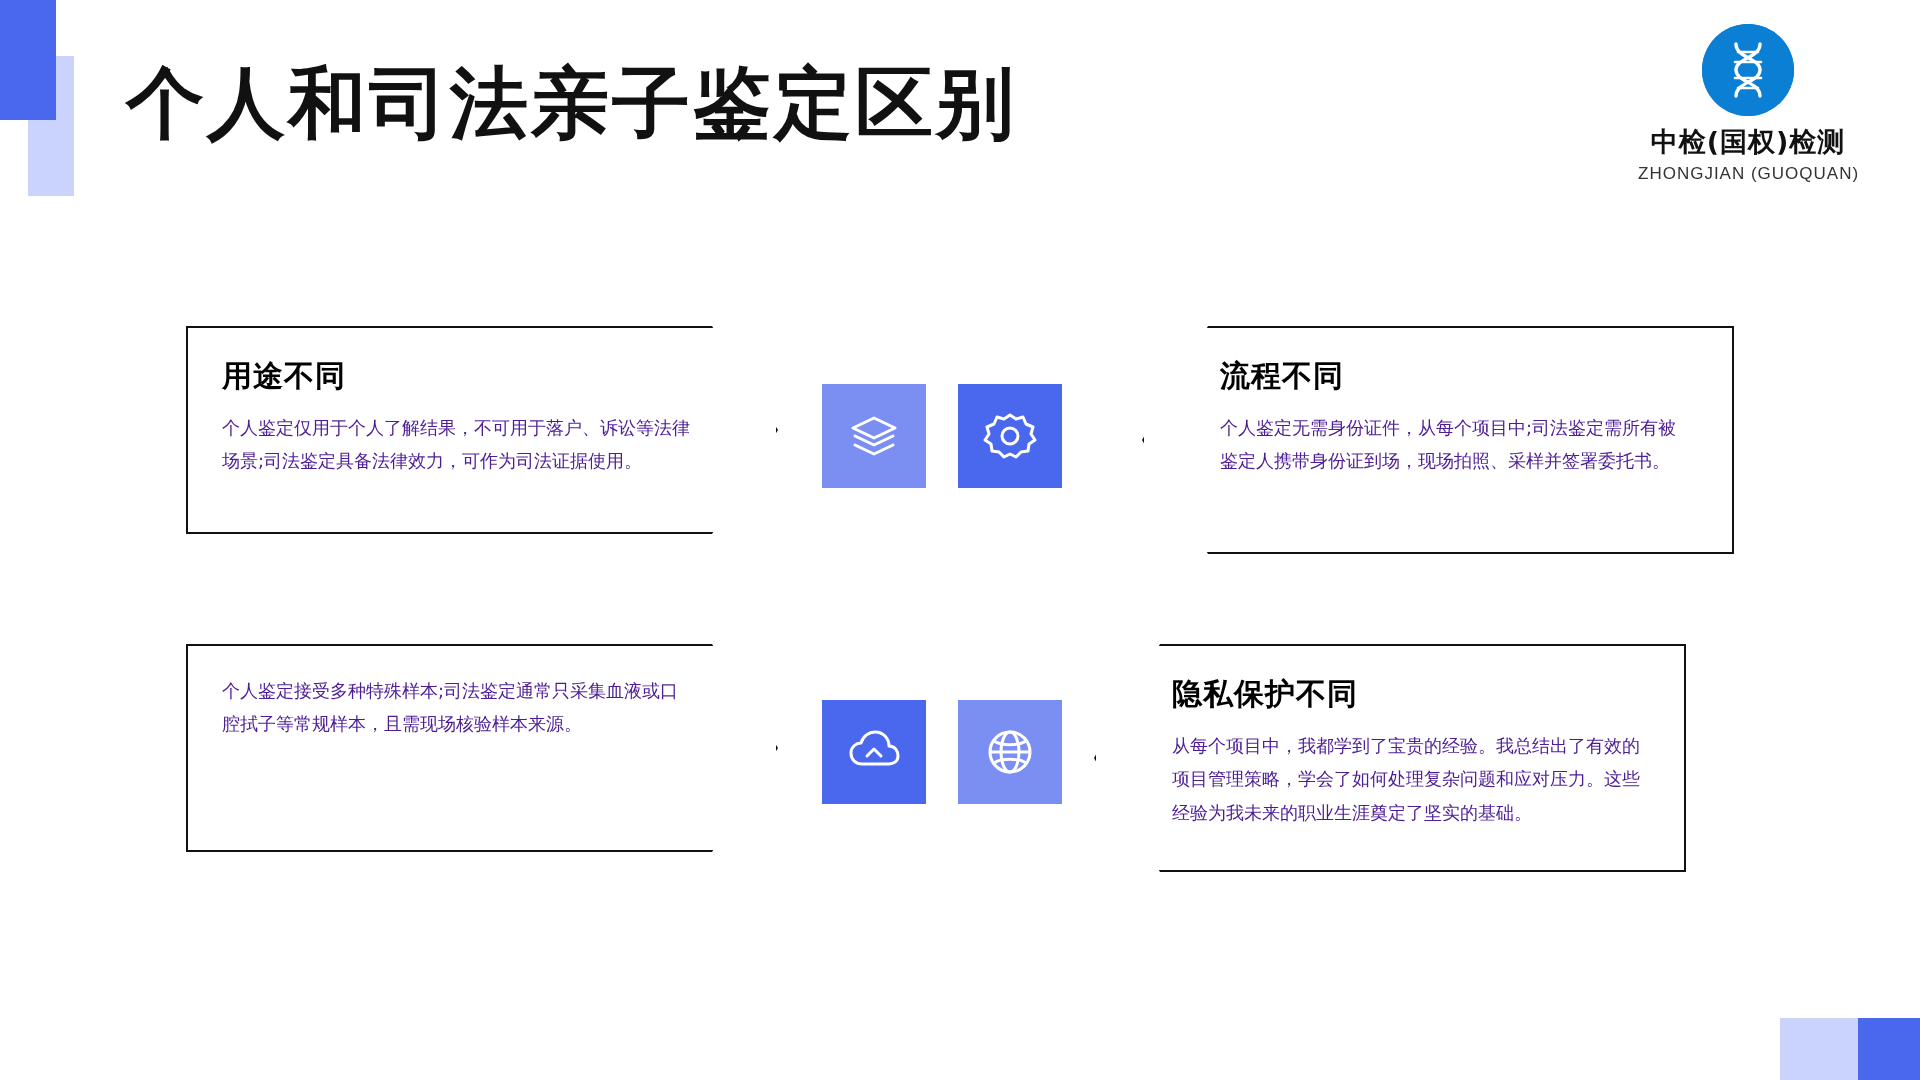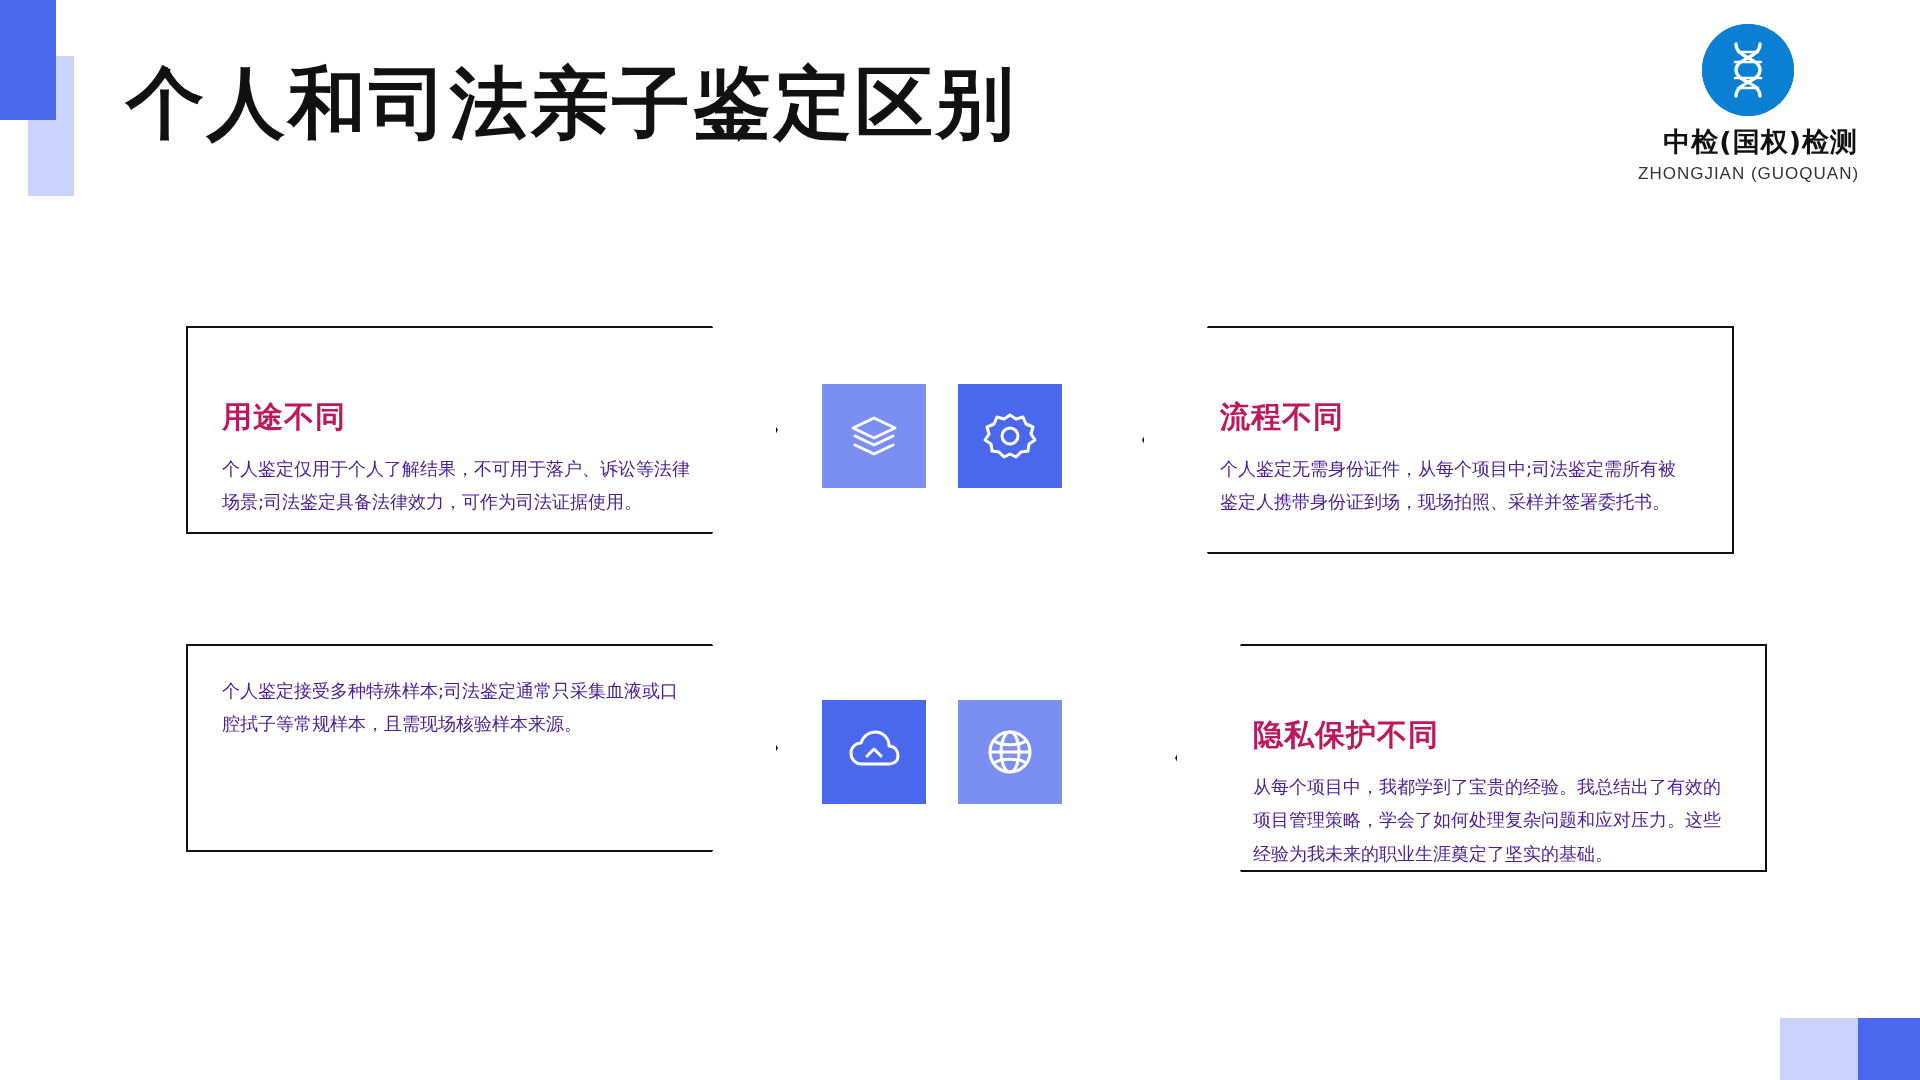--- a/index.html
+++ b/index.html
@@ -54,21 +54,21 @@
     white-space: nowrap;
     text-align: center;
   }
 
   
   .logo-block {
     position: absolute;
     right: 62px;
     top: 24px;
     width: 220px;
-    text-align: right;
+    text-align: center;
   }
   .logo-mark {
     width: 92px;
     height: 92px;
     border-radius: 50%;
     background: #0a7fd4;
     margin: 0 auto;
     position: relative;
   }
   .logo-mark svg { display: block; }
@@ -108,25 +108,24 @@
   }
   .card-inner {
     padding: 28px 34px 0 34px;
   }
   .card-right .card-inner {
     padding-left: 76px;
   }
   .card-title {
     font-size: 30px;
     font-weight: bold;
-    color: #be185d;
+    color: #000000;
     font-family: "DejaVu Serif", "Liberation Serif", serif;
     margin-bottom: 14px;
     letter-spacing: 1px;
-    margin-top: 41px;
   }
   .card-body {
     font-size: 18px;
     line-height: 1.85;
     color: #4c1d95;
     font-family: "DejaVu Sans", "Liberation Sans", sans-serif;
     max-width: 470px;
   }
   .card-right .card-body { max-width: 470px; }
 
@@ -138,21 +137,21 @@
     display: flex;
     align-items: center;
     justify-content: center;
   }
   .tile svg { display: block; }
 
   
   #card-usage     { left: 186px;  top: 326px; }
   #card-process   { left: 1142px; top: 326px; }
   #card-sample    { left: 186px;  top: 644px; }
-  #card-privacy   { left: 1175px; top: 644px; }
+  #card-privacy   { left: 1094px; top: 644px; }
 
   #tile-layers    { left: 822px;  top: 384px; }
   #tile-gear      { left: 958px;  top: 384px; }
   #tile-cloud     { left: 822px;  top: 700px; }
   #tile-globe     { left: 958px;  top: 700px; }
 </style>
 </head>
 <body>
 
 <div class="deco-tl-light"></div>

